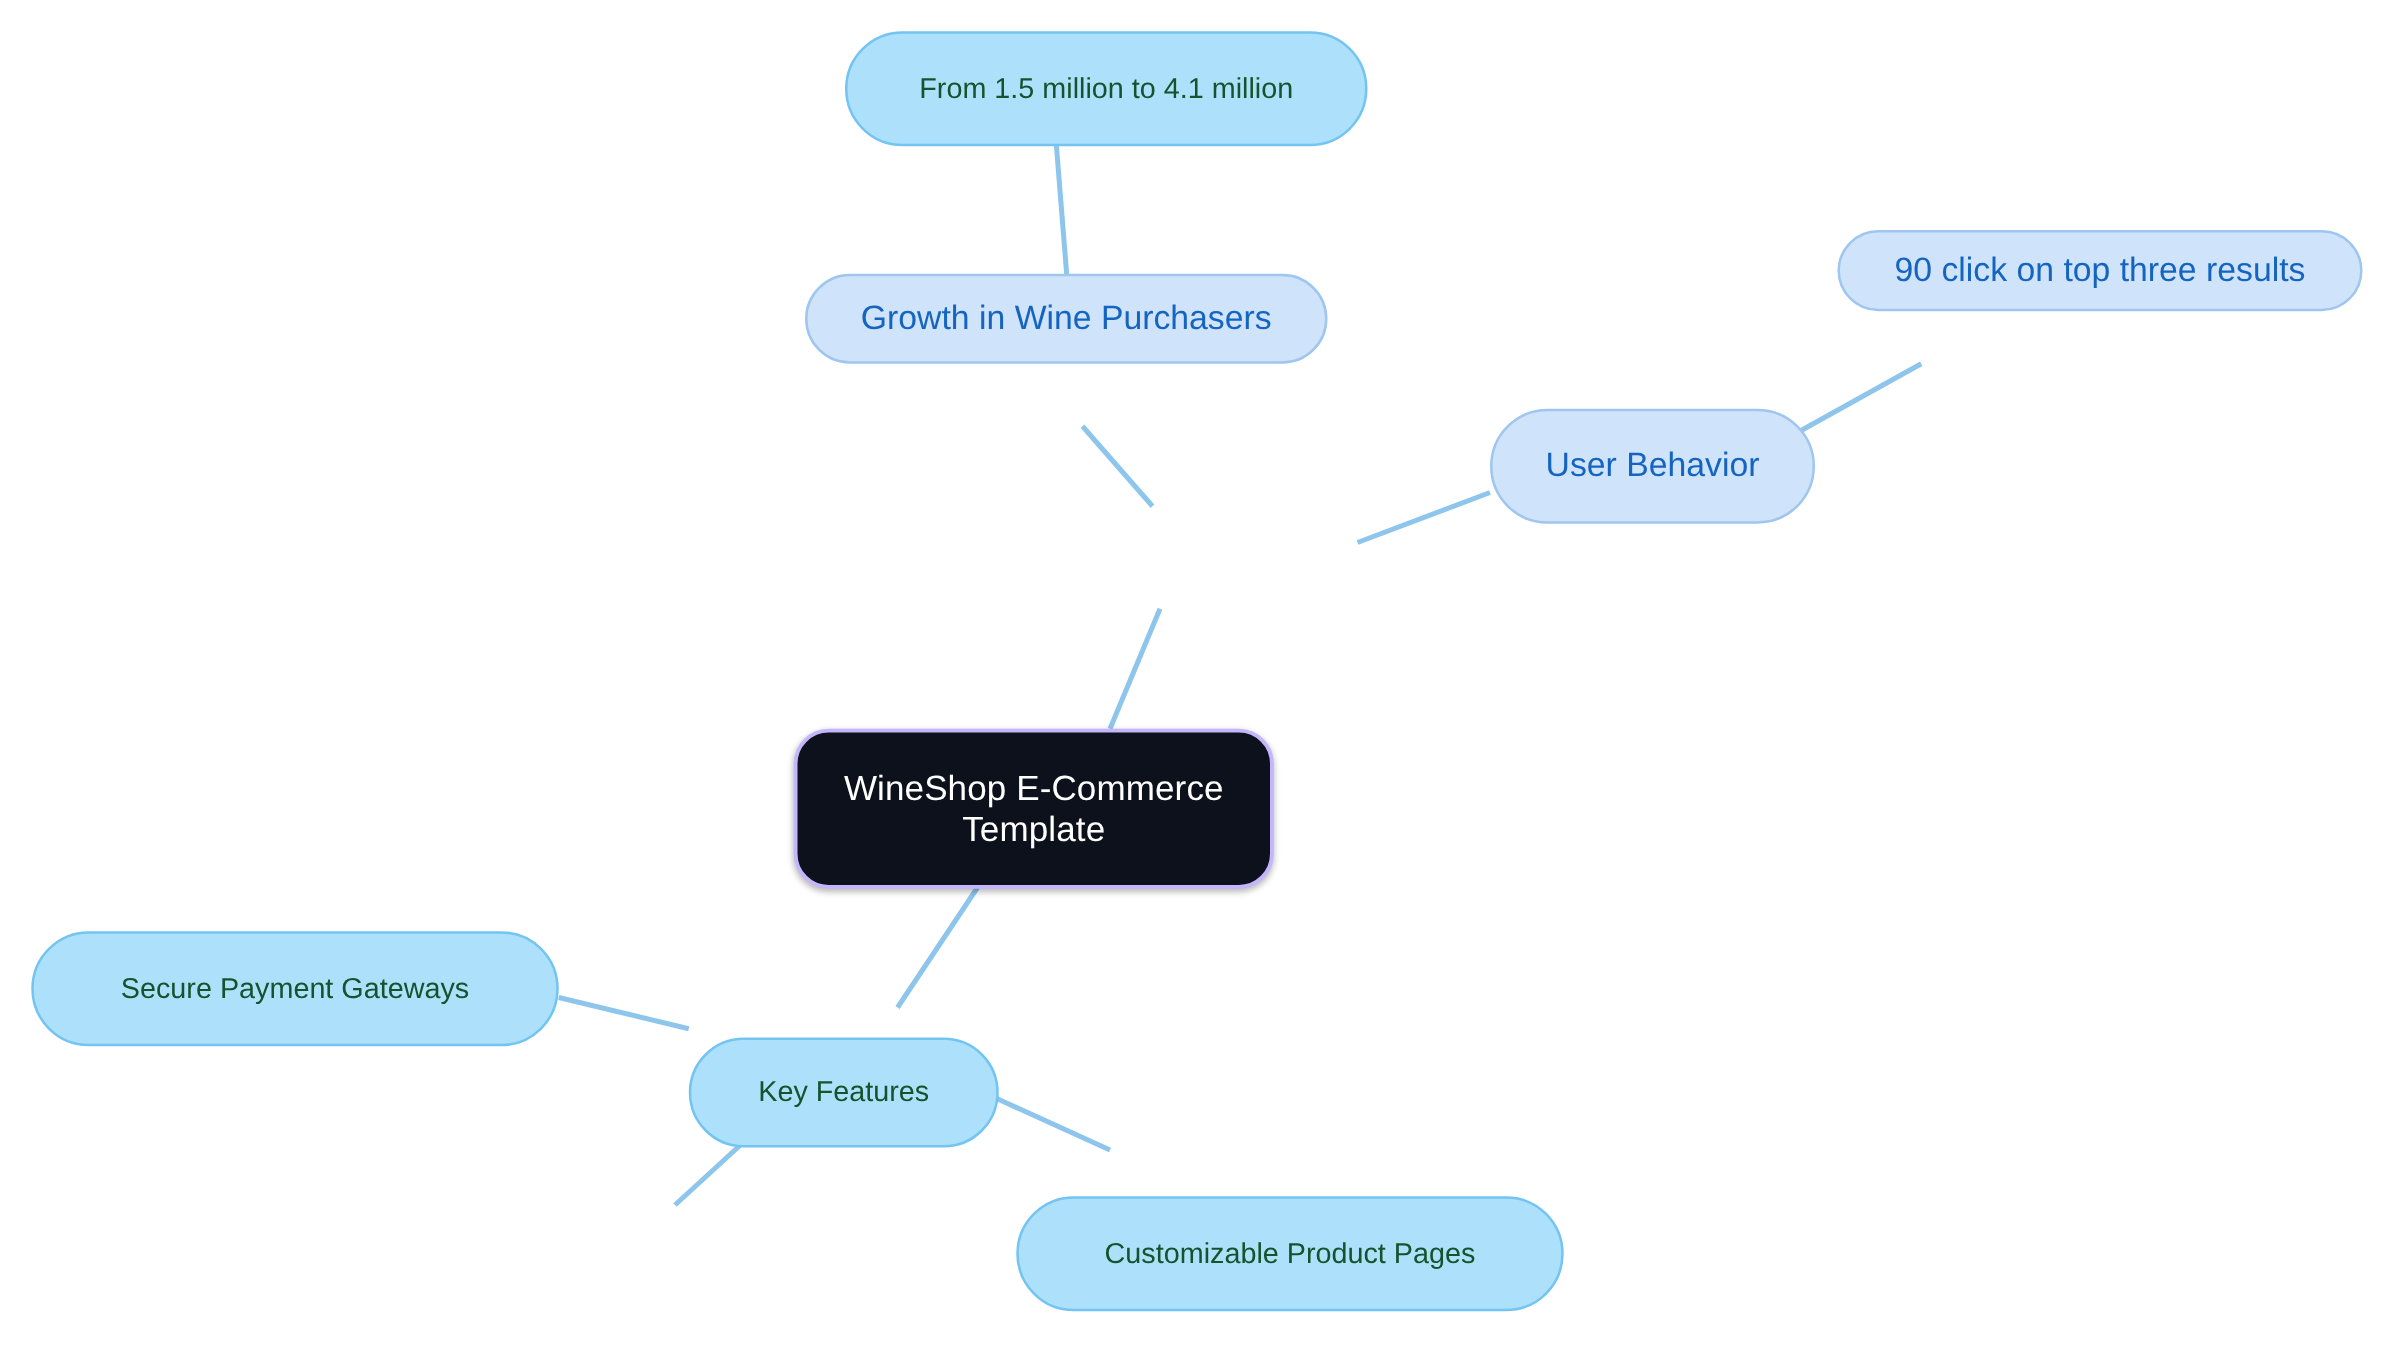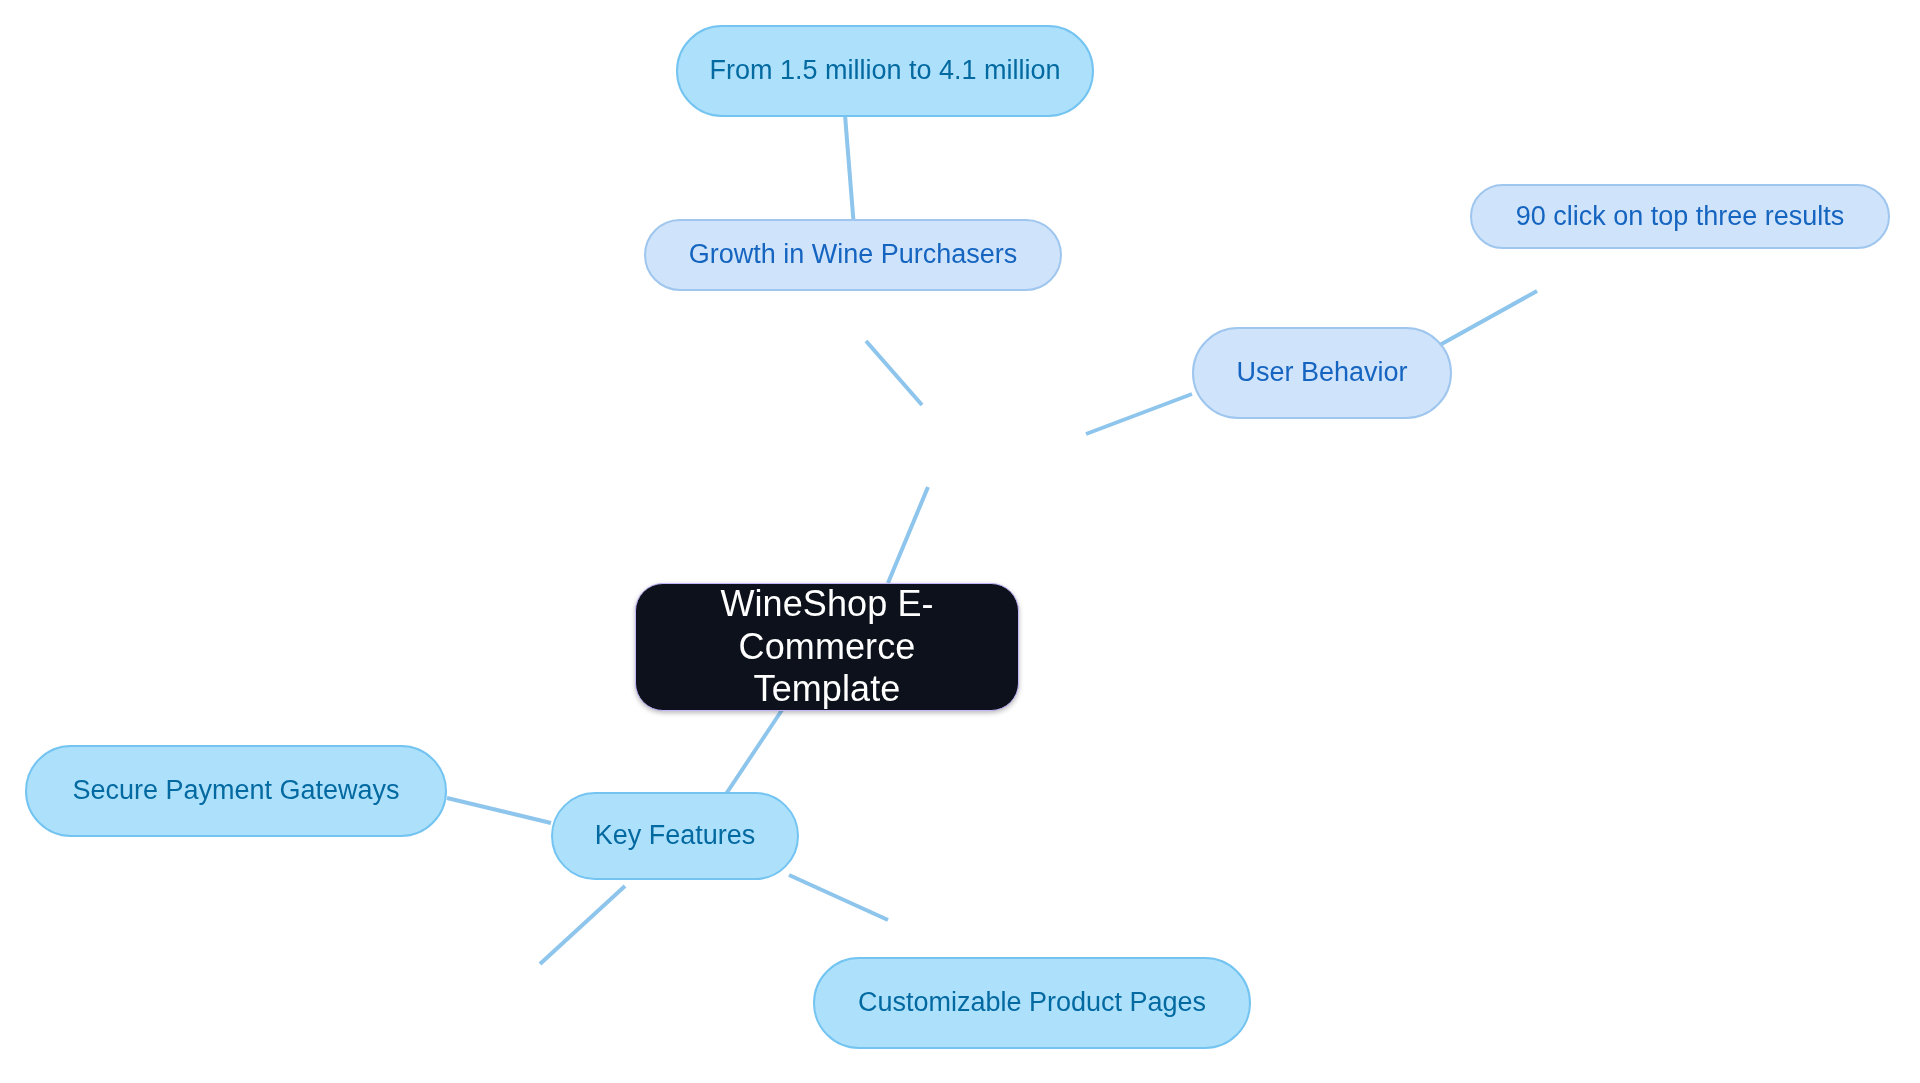--- a/index.html
+++ b/index.html
@@ -35,37 +35,37 @@
     align-items: center;
     justify-content: center;
     text-align: center;
     border-radius: 999px;
     line-height: 1.18;
     white-space: pre-line;
   }
   .node-root {
     background: #0c111b;
     color: #ffffff;
-    border: 1px solid #c4b5fd;
+    border: 3px solid #c4b5fd;
     border-radius: 28px;
-    font-size: 36px;
+    font-size: 28px;
     letter-spacing: 0.1px;
     box-shadow: 0 2px 5px rgba(0,0,0,0.28);
   }
   .node-branch {
     background: #cfe3fb;
     border: 2px solid #9fc6ee;
     color: #1565c0;
     font-size: 27px;
   }
   .node-leaf-sky {
     background: #ade1fb;
     border: 2px solid #74c4f2;
-    color: #0369a1;
-    font-size: 27px;
+    color: #14532d;
+    font-size: 23px;
   }
 </style>
 </head>
 <body>
 
 <div id="mindmap-canvas">
 
   <svg id="edge-layer" viewBox="0 0 1920 1083" preserveAspectRatio="none">
 
     <path d="M 888 583 L 928 487" fill="none" stroke="#8ec5ec" stroke-width="4"></path>
@@ -102,21 +102,21 @@
 
   <div class="node node-branch" style="left:1470px; top:184px; width:420px; height:65px;">
     <span>90 click on top three results</span>
   </div>
 
   <div class="node node-root" style="left:635px; top:583px; width:384px; height:128px;">
     <span>WineShop E-Commerce
 Template</span>
   </div>
 
-  <div class="node node-leaf-sky" style="left:551px; top:792px; width:248px; height:88px;">
+  <div class="node node-leaf-sky" style="left:551px; top:830px; width:248px; height:88px;">
     <span>Key Features</span>
   </div>
 
   <div class="node node-leaf-sky" style="left:25px; top:745px; width:422px; height:92px;">
     <span>Secure Payment Gateways</span>
   </div>
 
 
   <div class="node node-leaf-sky" style="left:813px; top:921px; width:438px; height:92px;margin-top:36px;">
     <span>Customizable Product Pages</span>

